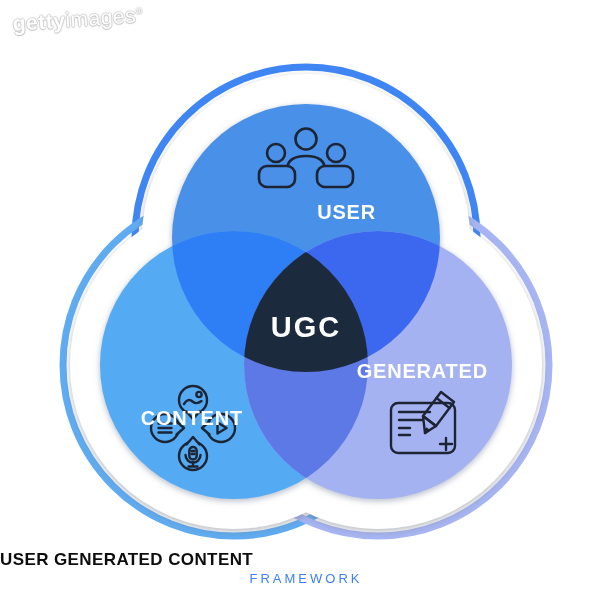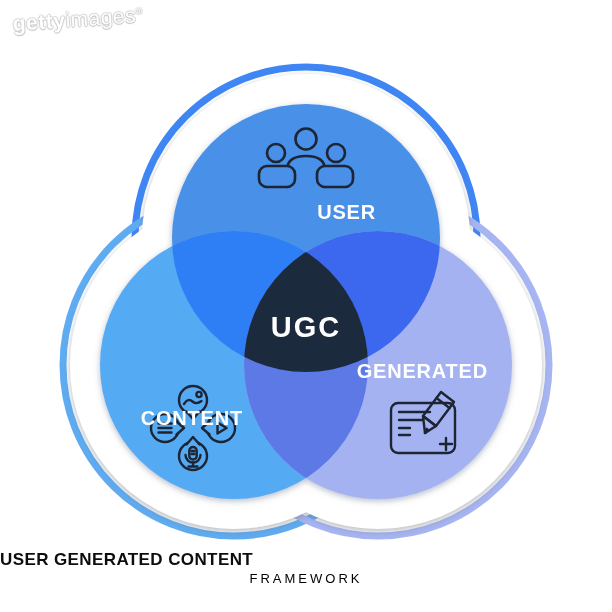--- a/index.html
+++ b/index.html
@@ -59,21 +59,21 @@
     font-weight: 700;
     letter-spacing: 0.4px;
     color: #0d0d0d;
   }
   .caption-subtitle {
     left: 0; top: 571px; width: 612px;
     text-align: center;
     font-size: 13px;
     font-weight: 400;
     letter-spacing: 3px;
-    color: #000000;
+    color: #3b82f6;
   }
 </style>
 </head>
 <body>
 
 <svg class="abs" style="left:0;top:0" width="612" height="612" viewBox="0 0 612 612">
   <defs>
     <clipPath id="cpA">
         <circle cx="306" cy="238" r="134"></circle>
       </clipPath>

